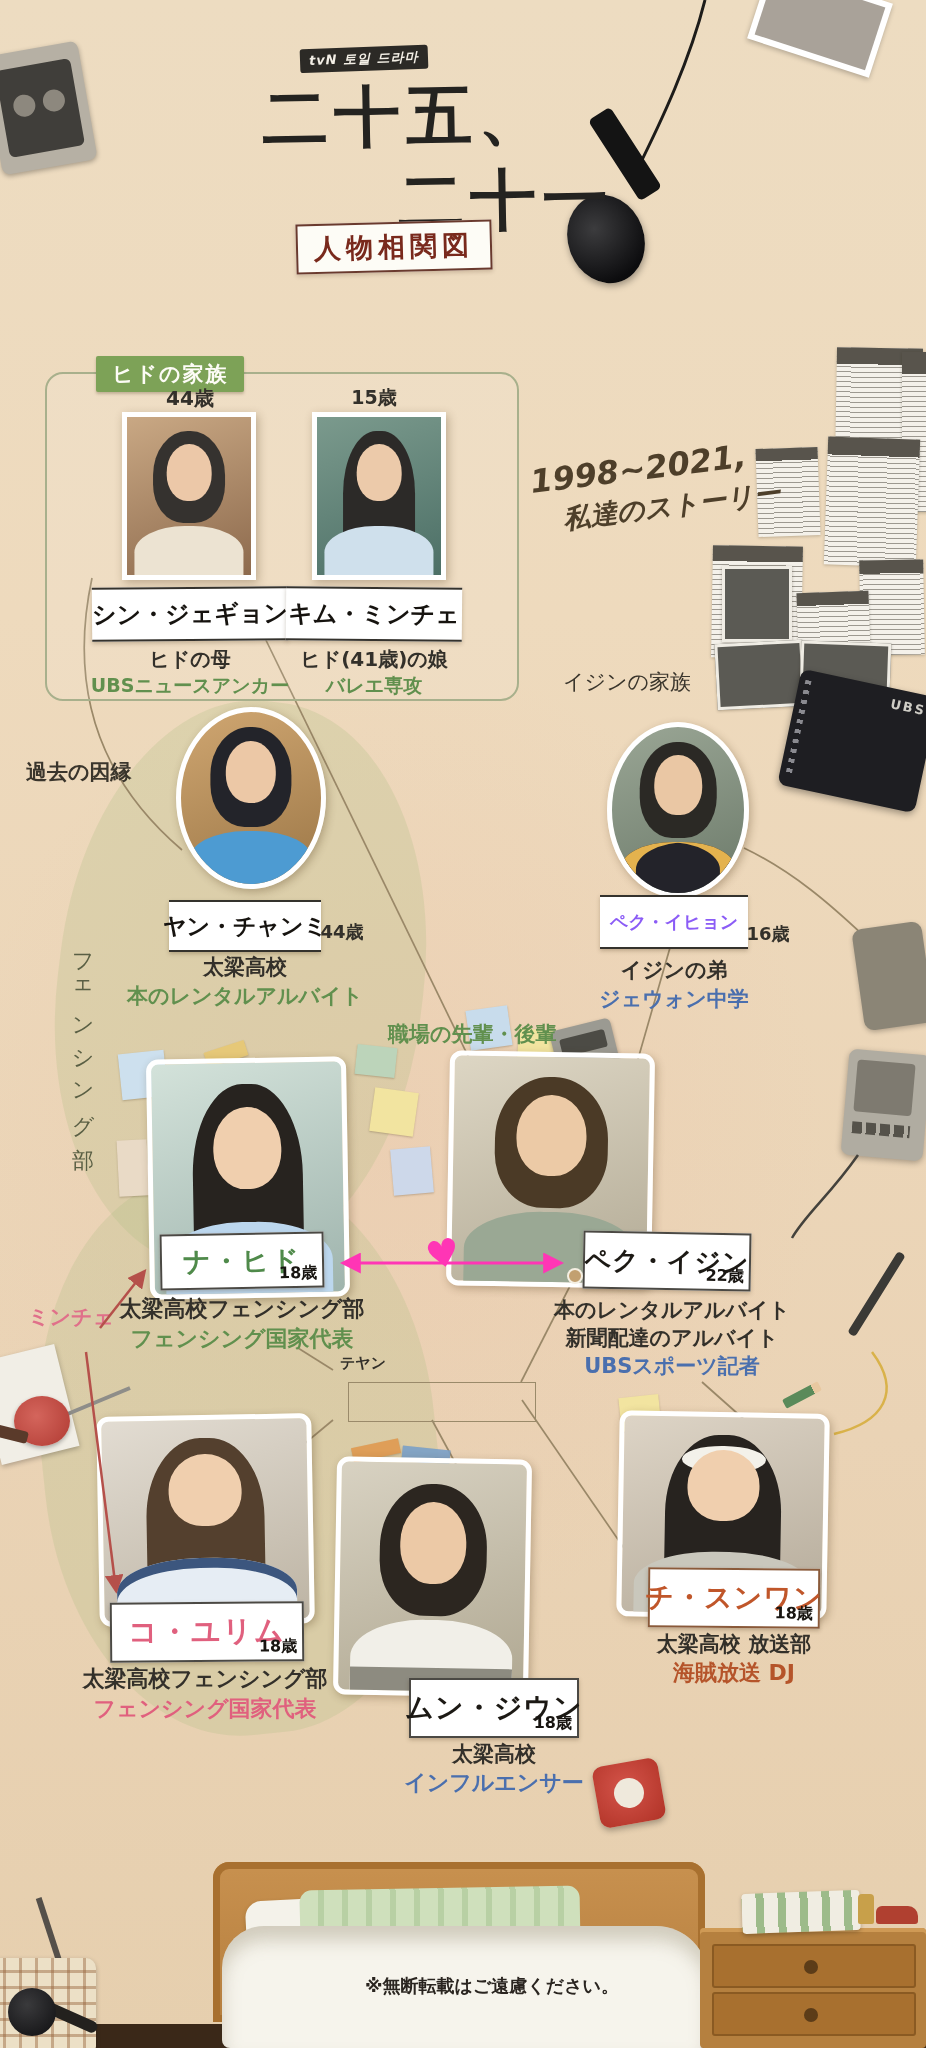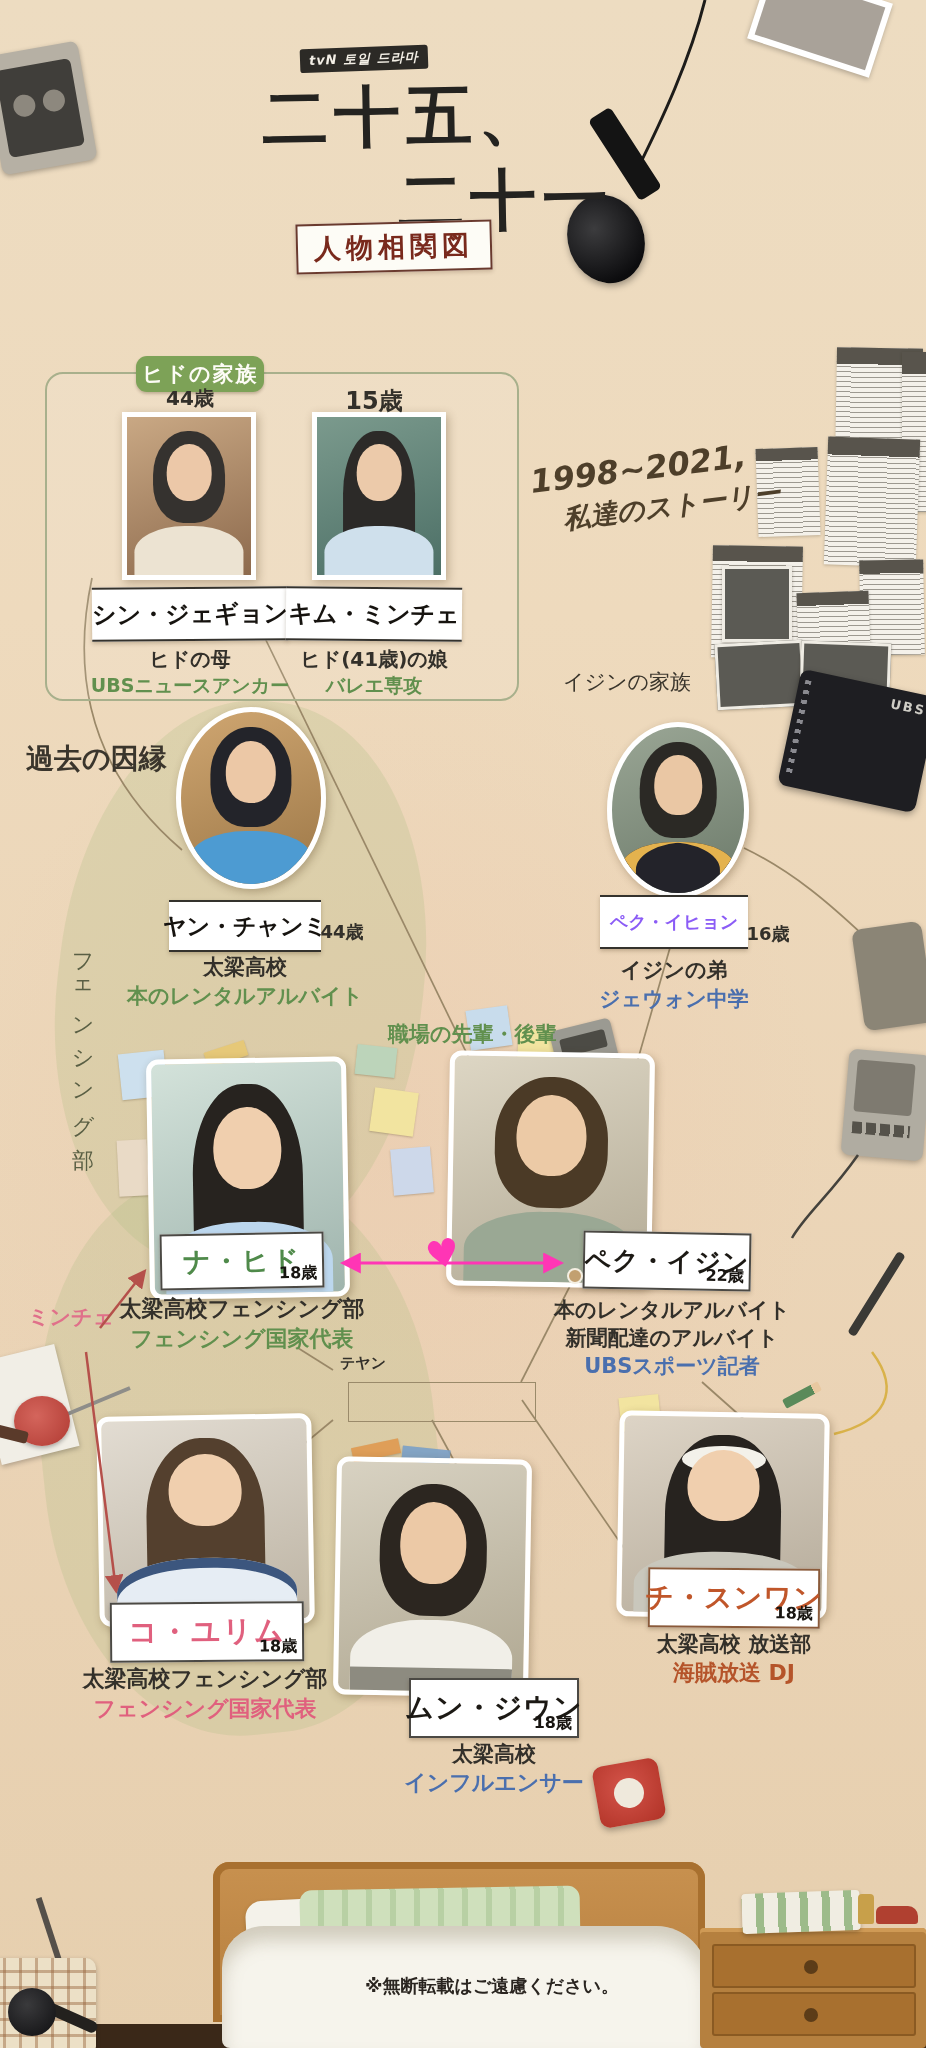--- a/index.html
+++ b/index.html
@@ -115,26 +115,26 @@
   <div class="deco" style="left:845px;top:1052px;width:82px;height:106px;background:#b0aca1;border-radius:8px;transform:rotate(5deg);box-shadow:0 2px 6px rgba(0,0,0,.3);">
     <div class="abs" style="left:9px;top:10px;width:58px;height:52px;background:#7e7a70;border-radius:4px;"></div>
     <div class="abs" style="left:9px;top:72px;width:58px;height:12px;background:repeating-linear-gradient(90deg,#55524a 0 10px,#b0aca1 10px 14px);"></div>
   </div>
   <svg class="net" width="926" height="2048" viewBox="0 0 926 2048" style="z-index:2">
     <path d="M 858,1155 C 830,1195 805,1215 792,1238" fill="none" stroke="#44423c" stroke-width="2.5"></path>
   </svg>
   <div class="deco" style="left:872px;top:1246px;width:9px;height:96px;background:#3b3a36;transform:rotate(32deg);border-radius:4px;"></div>
 
   <div class="abs" style="left:45px;top:372px;width:470px;height:325px;border:2px solid #a8b08c;border-radius:18px;background:rgba(255,255,255,.10);z-index:2;"></div>
-  <div class="abs" style="left:96px;top:356px;background:#7da257;padding:4px 6px;z-index:4;border-radius:11px;box-shadow:0 2px 3px rgba(60,40,10,.25);margin-left:40px;">
+  <div class="abs" style="left:96px;top:356px;background:#7da257;padding:4px 16px;z-index:4;border-radius:2px;box-shadow:0 2px 3px rgba(60,40,10,.25);">
     <span style="color:#fdfcf6;font-size:21px;font-weight:bold;letter-spacing:2px;">ヒドの家族</span>
   </div>
 
   <div class="d ink" style="left:190px;top:385px;font-size:20px;">44歳</div>
-  <div class="d ink" style="left:374px;top:385px;font-size:24px;">15歳</div>
+  <div class="d ink" style="left:374px;top:385px;font-size:19px;">15歳</div>
 
   <div class="photo" style="left:122px;top:412px;width:124px;height:158px;background:linear-gradient(160deg,#c9a884,#8d6a4d);--x:0;">
     <i class="hair" style="background:#35322f;"></i>
       <i class="face" style="background:#ecc8a8;"></i>
       <i class="torso" style="background:#ece3d2;"></i>
   </div>
   <div class="photo" style="left:312px;top:412px;width:124px;height:158px;background:linear-gradient(160deg,#7b9a8d,#4c6f66);">
     <i class="hair longhair" style="background:#2c2a28;height:86%;border-radius:46% 46% 26% 26%;"></i>
       <i class="face" style="background:#eccaaa;"></i>
       <i class="torso" style="background:#cfe0ec;"></i>
@@ -145,21 +145,21 @@
   </div>
   <div class="plate lines" style="left:374px;top:587px;width:176px;height:50px;transform:translateX(-50%) rotate(0.5deg);">
     <span class="cname" style="font-size:24px;color:#16130f;">キム・ミンチェ</span>
   </div>
   <div class="d ink" style="left:190px;top:646px;font-size:20px;text-align:right;">ヒドの母</div>
   <div class="d grn" style="left:190px;top:673px;font-size:19px;">UBSニュースアンカー</div>
   <div class="d ink" style="left:374px;top:646px;font-size:20px;">ヒド(41歳)の娘</div>
   <div class="d grn" style="left:374px;top:673px;font-size:19px;">バレエ専攻</div>
 
   <div class="glabel" style="left:563px;top:668px;font-size:21px;">イジンの家族</div>
-  <div class="rel ink" style="left:26px;top:740px;font-size:28px;color:#3a352c;">過去の因縁</div>
+  <div class="rel ink" style="left:26px;top:758px;font-size:21px;color:#3a352c;">過去の因縁</div>
   <div class="rel grn" style="left:388px;top:1020px;font-size:21px;">職場の先輩・後輩</div>
   <div class="rel" style="left:28px;top:1303px;font-size:21px;color:#e0708a;">ミンチェ</div>
   <div class="glabel vtext" style="left:68px;top:938px;font-size:22px;color:#5a5f44;">フェンシング部</div>
 
   <div class="photo oval" style="left:176px;top:707px;width:140px;height:172px;background:linear-gradient(160deg,#cfa671,#9c7747);">
     <i class="hair" style="background:#23242a;"></i>
       <i class="face" style="background:#ecc8a6;"></i>
       <i class="torso" style="background:#4d9bd2;"></i>
   </div>
   <div class="plate lines" style="left:245px;top:900px;width:152px;height:48px;transform:translateX(-50%);">

